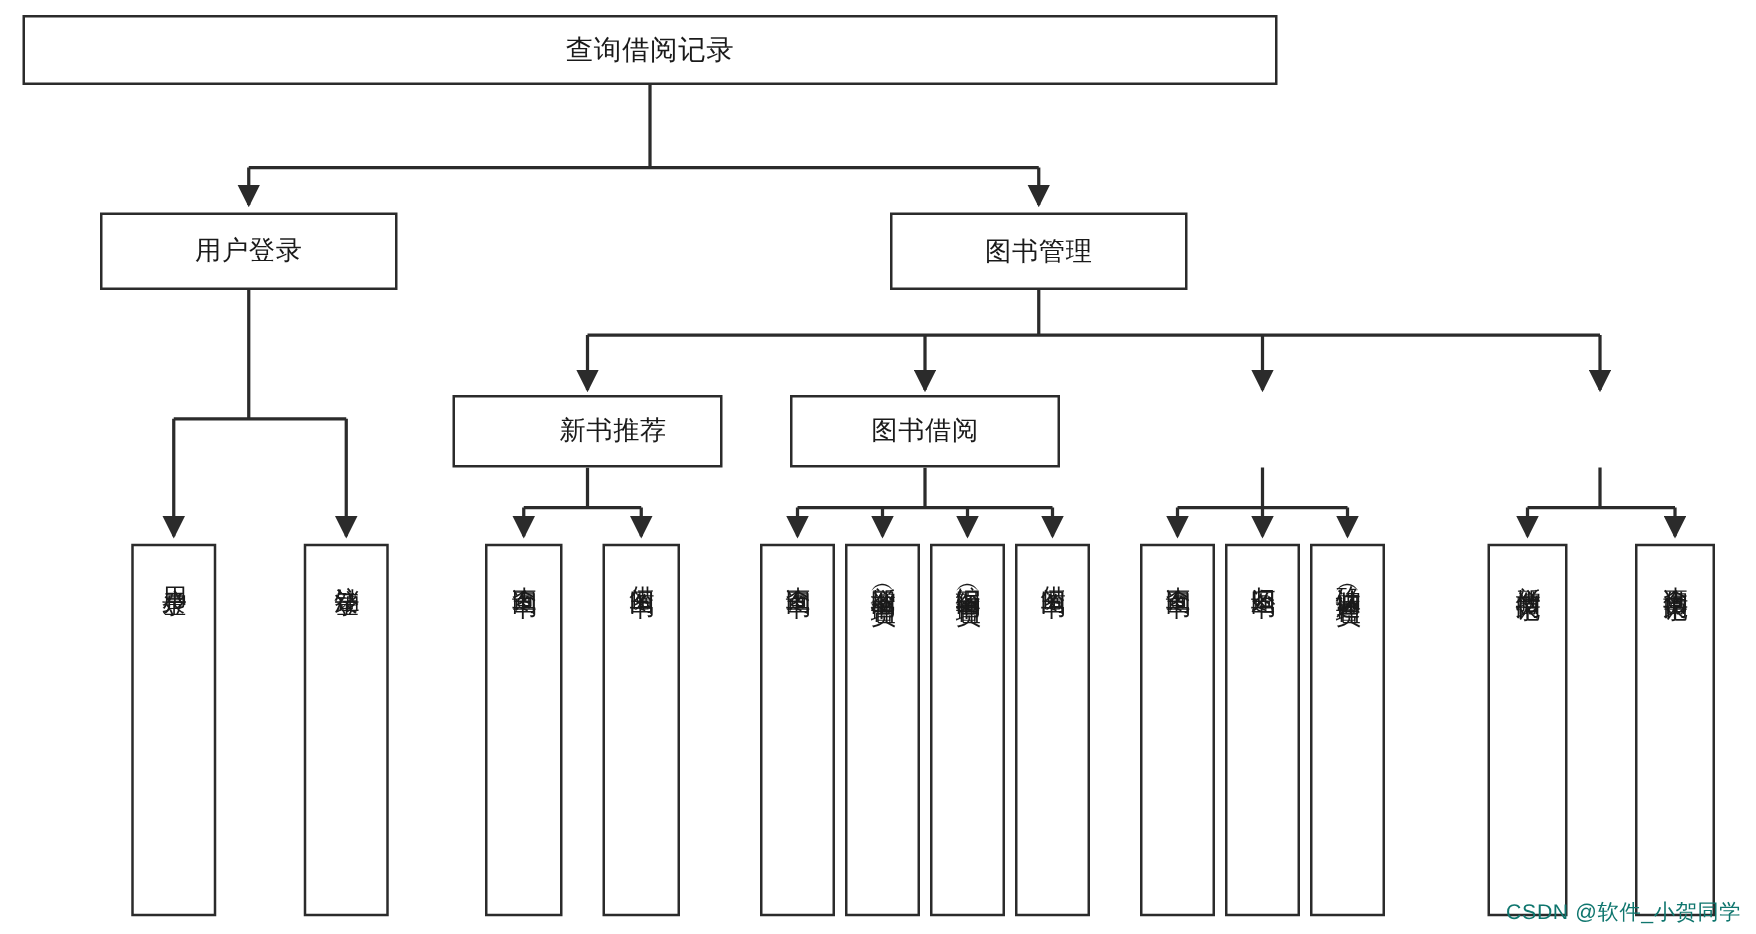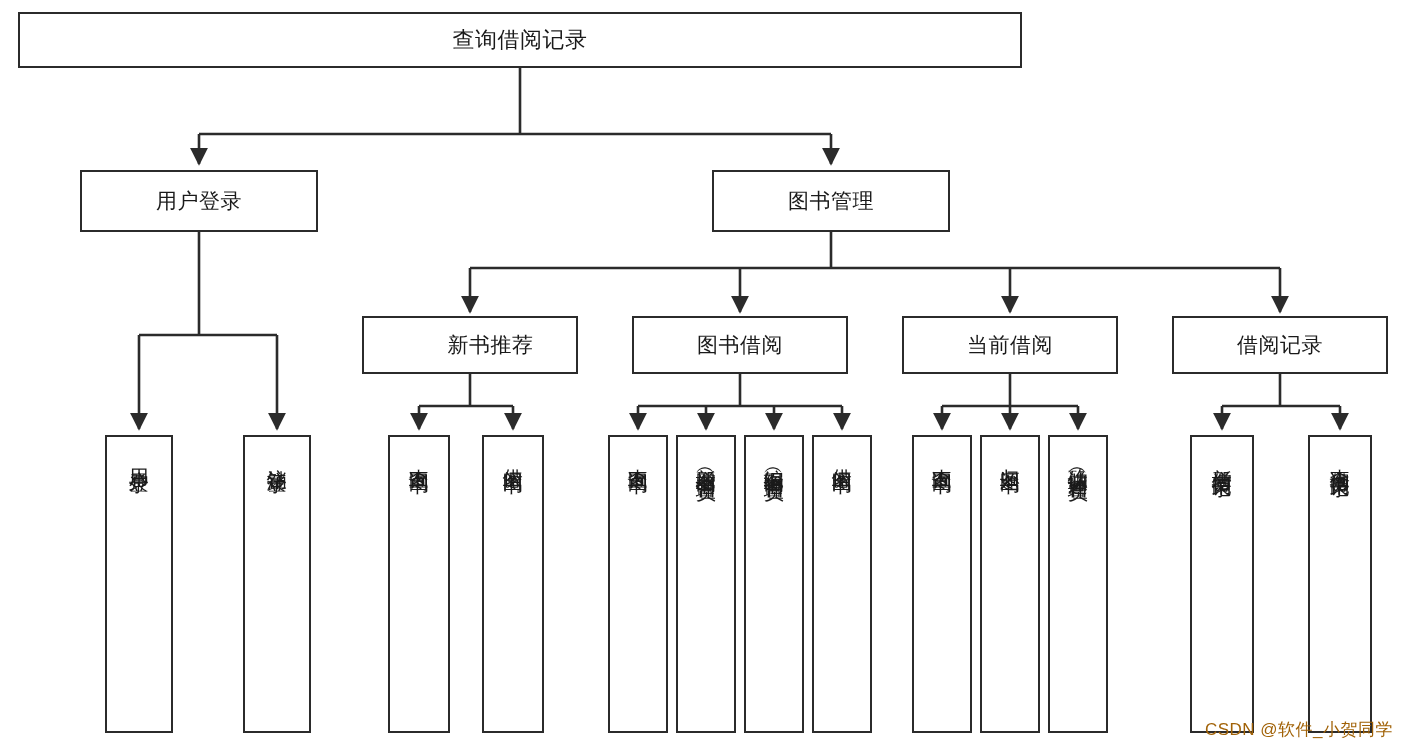--- a/index.html
+++ b/index.html
@@ -54,21 +54,21 @@
     line-height: 1.32;
     letter-spacing: 2px;
     white-space: nowrap;
   }
   .node.root .label { font-size: 22px; }
   .watermark {
     position: absolute;
     right: 12px;
     bottom: 6px;
     font-size: 17px;
-    color: #a16207;
+    color: #0f766e;
     letter-spacing: 0.5px;
     z-index: 3;
     white-space: nowrap;
   }
 </style>
 </head>
 <body>
 
 <div id="canvas">
 
@@ -135,27 +135,21 @@
   </div>
 
   <div class="node" style="left:362px; top:316px; width:216px; height:58px;padding-left:41px;">
     <span class="label">新书推荐</span>
   </div>
 
   <div class="node" style="left:632px; top:316px; width:216px; height:58px;">
     <span class="label">图书借阅</span>
   </div>
 
-  <div class="node" style="left:902px; top:316px; width:216px; height:58px;">
-    <span class="label">当前借阅</span>
-  </div>
-
-  <div class="node" style="left:1172px; top:316px; width:216px; height:58px;">
-    <span class="label">借阅记录</span>
-  </div>
+
 
   <div class="node vertical" style="left:105px; top:435px; width:68px; height:298px;">
     <span class="label">用户登录</span>
   </div>
 
   <div class="node vertical" style="left:243px; top:435px; width:68px; height:298px;">
     <span class="label">注销登录</span>
   </div>
 
   <div class="node vertical" style="left:388px; top:435px; width:62px; height:298px;">

